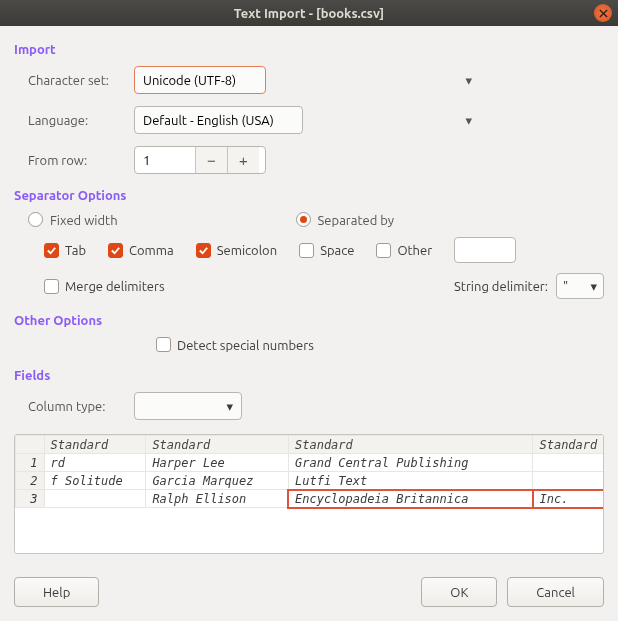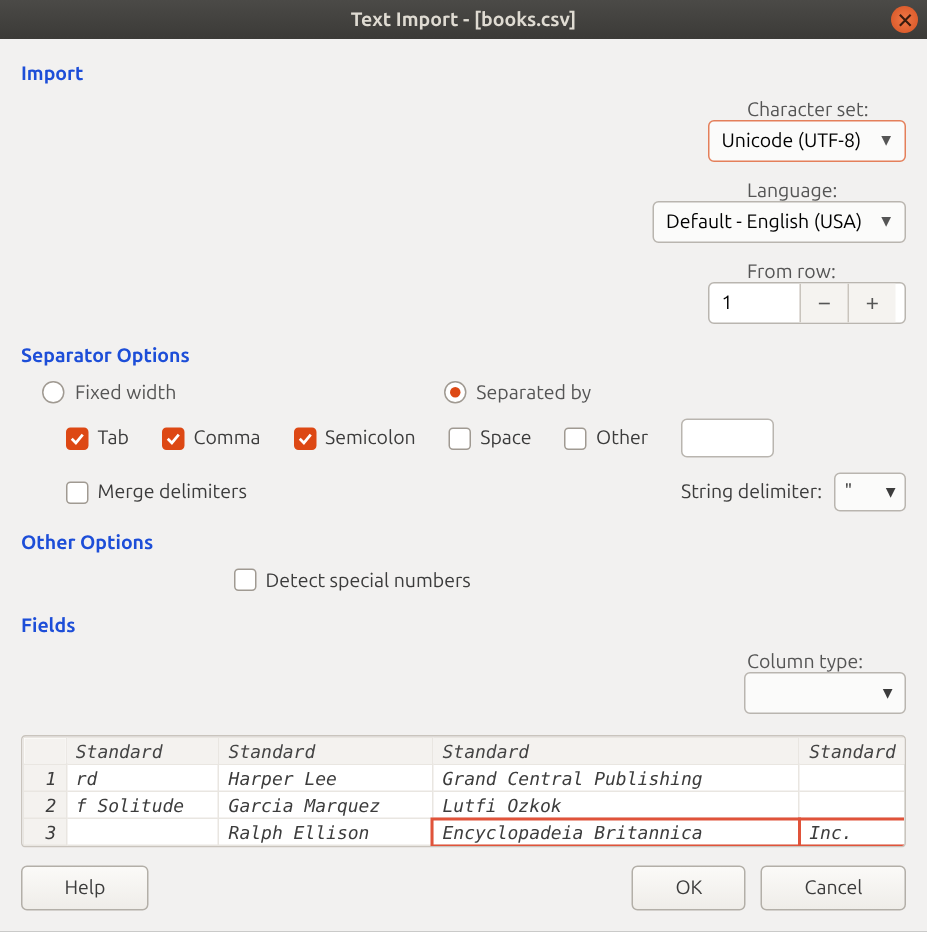--- a/index.html
+++ b/index.html
@@ -2,22 +2,22 @@
 <html><head>
 <meta charset="utf-8">
 <style>
   * { box-sizing: border-box; margin: 0; padding: 0; }
   body { font-family: "Ubuntu", "DejaVu Sans", sans-serif; font-size: 13px; color: #3c3c3c; background: #888; }
   .window { width: 618px; height: 621px; background: #f2f1f0; margin: 0; position: relative; display:flex; flex-direction:column; }
   .titlebar { height: 26px; background: linear-gradient(#4b4a47,#3b3a37); color:#dfdbd2; display:flex; align-items:center; justify-content:center; position:relative; font-weight:bold; font-size:13px;}
   .titlebar .close { position:absolute; right:6px; top:4px; width:18px; height:18px; border-radius:9px; background: radial-gradient(#f07746,#d55323); display:flex; align-items:center; justify-content:center; cursor:pointer;}
   .titlebar .close svg { width:9px; height:9px; }
   .content { padding: 10px 14px 0 14px; flex:1; overflow:hidden; display:flex; flex-direction:column;}
-  .section-head { font-weight:bold; color:#1d4ed8; margin: 6px 0 6px 0;}
-  .row { display:flex; align-items:flex-end; margin: 4px 0 8px 14px; flex-direction: column; }
+  .section-head { font-weight:bold; color:#8b5cf6; margin: 6px 0 6px 0;}
+  .row { display:flex; align-items:center; margin: 4px 0 8px 14px; }
   .lbl { width: 106px; color:#555;}
   select.cset { flex:1; height:28px; border:1px solid #e47f5a; border-radius:4px; padding: 0 28px 0 8px; background:#fbfbfa; font:inherit; appearance:none; position:relative;}
   .select-wrap { position:relative; flex:1; max-width: 348px;}
   .select-wrap .chev { position:absolute; right:10px; top:50%; transform:translateY(-50%); pointer-events:none; color:#555;}
   select.lang { flex:1; height:28px; border:1px solid #b9b5af; border-radius:4px; padding:0 28px 0 8px; background:#fbfbfa; font:inherit; appearance:none;}
   .spin { display:flex; border:1px solid #b9b5af; border-radius:4px; height:28px; width:132px; overflow:hidden; background:#fff;}
   .spin input { border:none; width:60px; padding:0 8px; font:inherit; outline:none; background:transparent;}
   .spin button { border:none; border-left:1px solid #c9c4bd; width:32px; background:#f5f3f0; font-size:15px; color:#555; cursor:pointer;}
   .sep-row { display:flex; align-items:center; margin:4px 0 10px 14px; gap:8px;}
   .radio { width:15px; height:15px; border:1px solid #a09a92; border-radius:50%; display:inline-flex; align-items:center; justify-content:center; background:#fff;}
@@ -201,21 +201,21 @@
             <td class="rnum">1</td>
             <td>rd</td>
             <td>Harper Lee</td>
             <td>Grand Central Publishing</td>
             <td></td>
           </tr>
           <tr>
             <td class="rnum">2</td>
             <td>f Solitude</td>
             <td>Garcia Marquez</td>
-            <td>Lutfi Ozkok</td>
+            <td>Lutfi Text</td>
             <td></td>
           </tr>
           <tr>
             <td class="rnum">3</td>
             <td></td>
             <td>Ralph Ellison</td>
             <td class="hilite">Encyclopadeia Britannica</td>
             <td class="hilite">Inc.</td>
           </tr>
         </tbody>

